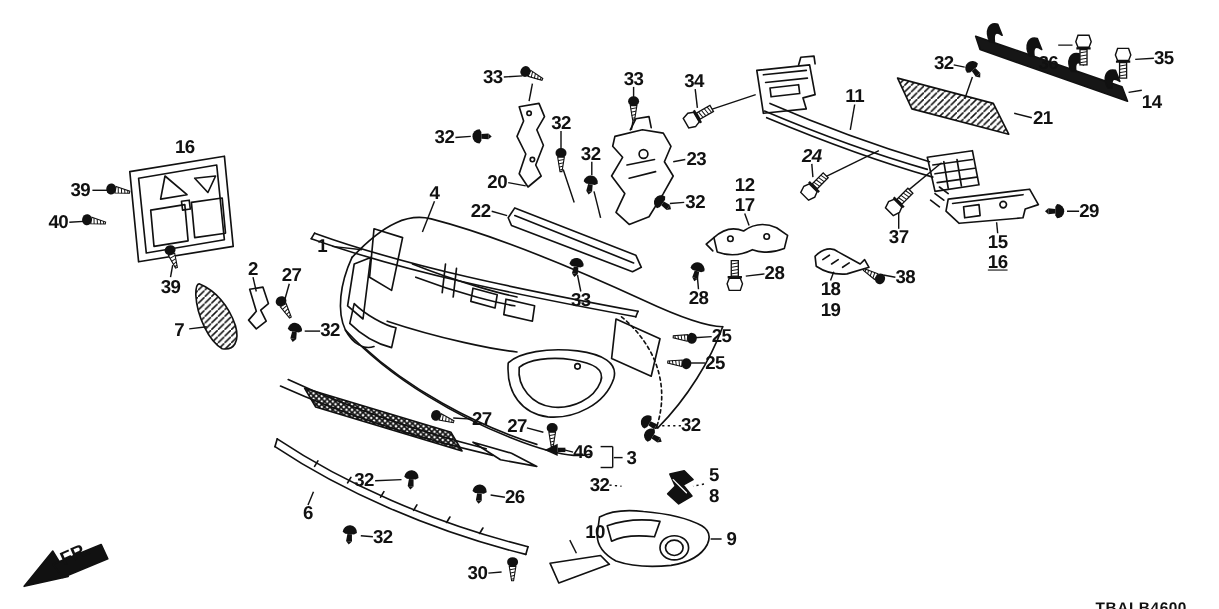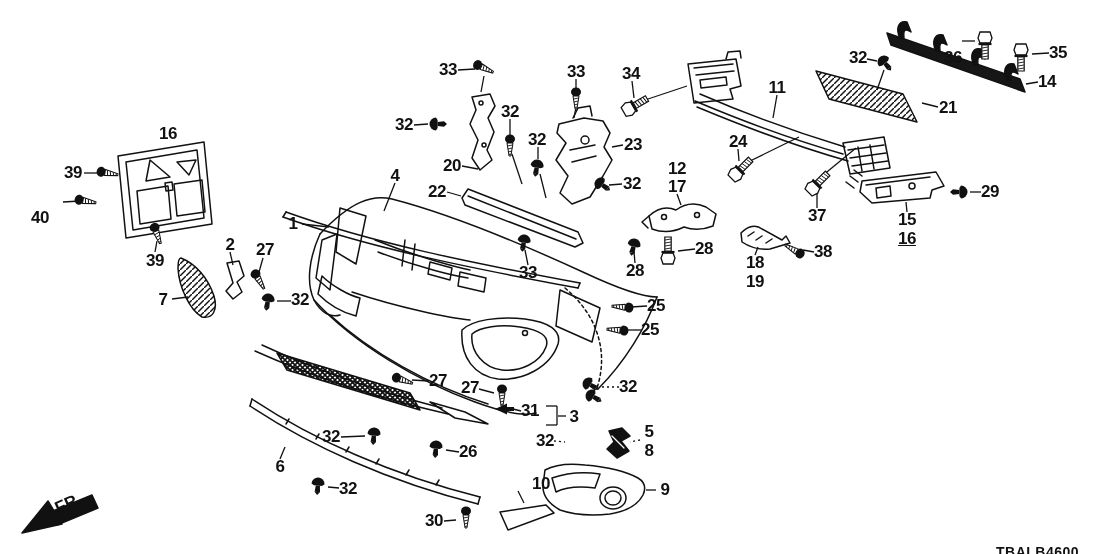--- a/index.html
+++ b/index.html
@@ -291,21 +291,21 @@
         <use href="#sym-clip" xlink:href="#sym-clip" transform="translate(374,434) rotate(5)"></use>
         <use href="#sym-clip" xlink:href="#sym-clip" transform="translate(436,447) rotate(5)"></use>
         <use href="#sym-clip" xlink:href="#sym-clip" transform="translate(318,484) rotate(5)"></use>
         <use href="#sym-screw" xlink:href="#sym-screw" transform="translate(466,518) rotate(90)"></use>
       </g>
   </svg>
 
   <div id="labels-layer">
       <span class="callout" style="left: 168px; top: 134px;">16</span>
       <span class="callout" style="left: 73px; top: 173px;">39</span>
-      <span class="callout" style="left: 40px; top: 202px; margin-top: 16px;">40</span>
+      <span class="callout" style="left: 53px; top: 202px;">40</span>
       <span class="callout" style="left: 155px; top: 261px;">39</span>
       <span class="callout" style="left: 163px; top: 300px;">7</span>
       <span class="callout" style="left: 230px; top: 245px;">2</span>
       <span class="callout" style="left: 265px; top: 250px;">27</span>
       <span class="callout" style="left: 293px; top: 224px;">1</span>
       <span class="callout" style="left: 300px; top: 300px;">32</span>
       <span class="callout" style="left: 448px; top: 70px;">33</span>
       <span class="callout" style="left: 404px; top: 125px;">32</span>
       <span class="callout" style="left: 452px; top: 166px;">20</span>
       <span class="callout" style="left: 510px; top: 112px;">32</span>
@@ -315,39 +315,39 @@
       <span class="callout" style="left: 528px; top: 273px;">33</span>
       <span class="callout" style="left: 576px; top: 72px;">33</span>
       <span class="callout" style="left: 631px; top: 74px;">34</span>
       <span class="callout" style="left: 633px; top: 145px;">23</span>
       <span class="callout" style="left: 632px; top: 184px;">32</span>
       <span class="callout" style="left: 677px; top: 169px;">12</span>
       <span class="callout" style="left: 677px; top: 187px;">17</span>
       <span class="callout" style="left: 635px; top: 271px;">28</span>
       <span class="callout" style="left: 704px; top: 249px;">28</span>
       <span class="callout" style="left: 777px; top: 88px;">11</span>
-      <span class="callout" style="left: 738px; top: 142px;">24</span>
+      <span class="callout" style="left: 738px; top: 142px; font-style: italic;">24</span>
       <span class="callout" style="left: 817px; top: 216px;">37</span>
       <span class="callout" style="left: 755px; top: 263px;">18</span>
       <span class="callout" style="left: 755px; top: 282px;">19</span>
       <span class="callout" style="left: 823px; top: 252px;">38</span>
       <span class="callout" style="left: 907px; top: 220px;">15</span>
       <span class="callout" style="left: 907px; top: 239px; text-decoration: underline;">16</span>
       <span class="callout" style="left: 990px; top: 192px;">29</span>
       <span class="callout" style="left: 858px; top: 58px;">32</span>
       <span class="callout" style="left: 948px; top: 108px;">21</span>
       <span class="callout" style="left: 953px; top: 58px;">36</span>
       <span class="callout" style="left: 1058px; top: 53px;">35</span>
-      <span class="callout" style="left: 1047px; top: 82px;">14</span>
+      <span class="callout" style="left: 1047px; top: 93px;">14</span>
       <span class="callout" style="left: 656px; top: 306px;">25</span>
       <span class="callout" style="left: 650px; top: 330px;">25</span>
       <span class="callout" style="left: 628px; top: 387px;">32</span>
       <span class="callout" style="left: 438px; top: 381px;">27</span>
       <span class="callout" style="left: 470px; top: 388px;">27</span>
-      <span class="callout" style="left: 530px; top: 411px;">31</span>
+      <span class="callout" style="left: 530px; top: 411px;">46</span>
       <span class="callout" style="left: 574px; top: 417px;">3</span>
       <span class="callout" style="left: 545px; top: 441px;">32</span>
       <span class="callout" style="left: 649px; top: 432px;">5</span>
       <span class="callout" style="left: 649px; top: 451px;">8</span>
       <span class="callout" style="left: 665px; top: 490px;">9</span>
       <span class="callout" style="left: 541px; top: 484px; text-align: right;">10</span>
       <span class="callout" style="left: 280px; top: 467px;">6</span>
       <span class="callout" style="left: 468px; top: 452px;">26</span>
       <span class="callout" style="left: 331px; top: 437px;">32</span>
       <span class="callout" style="left: 348px; top: 489px;">32</span>

